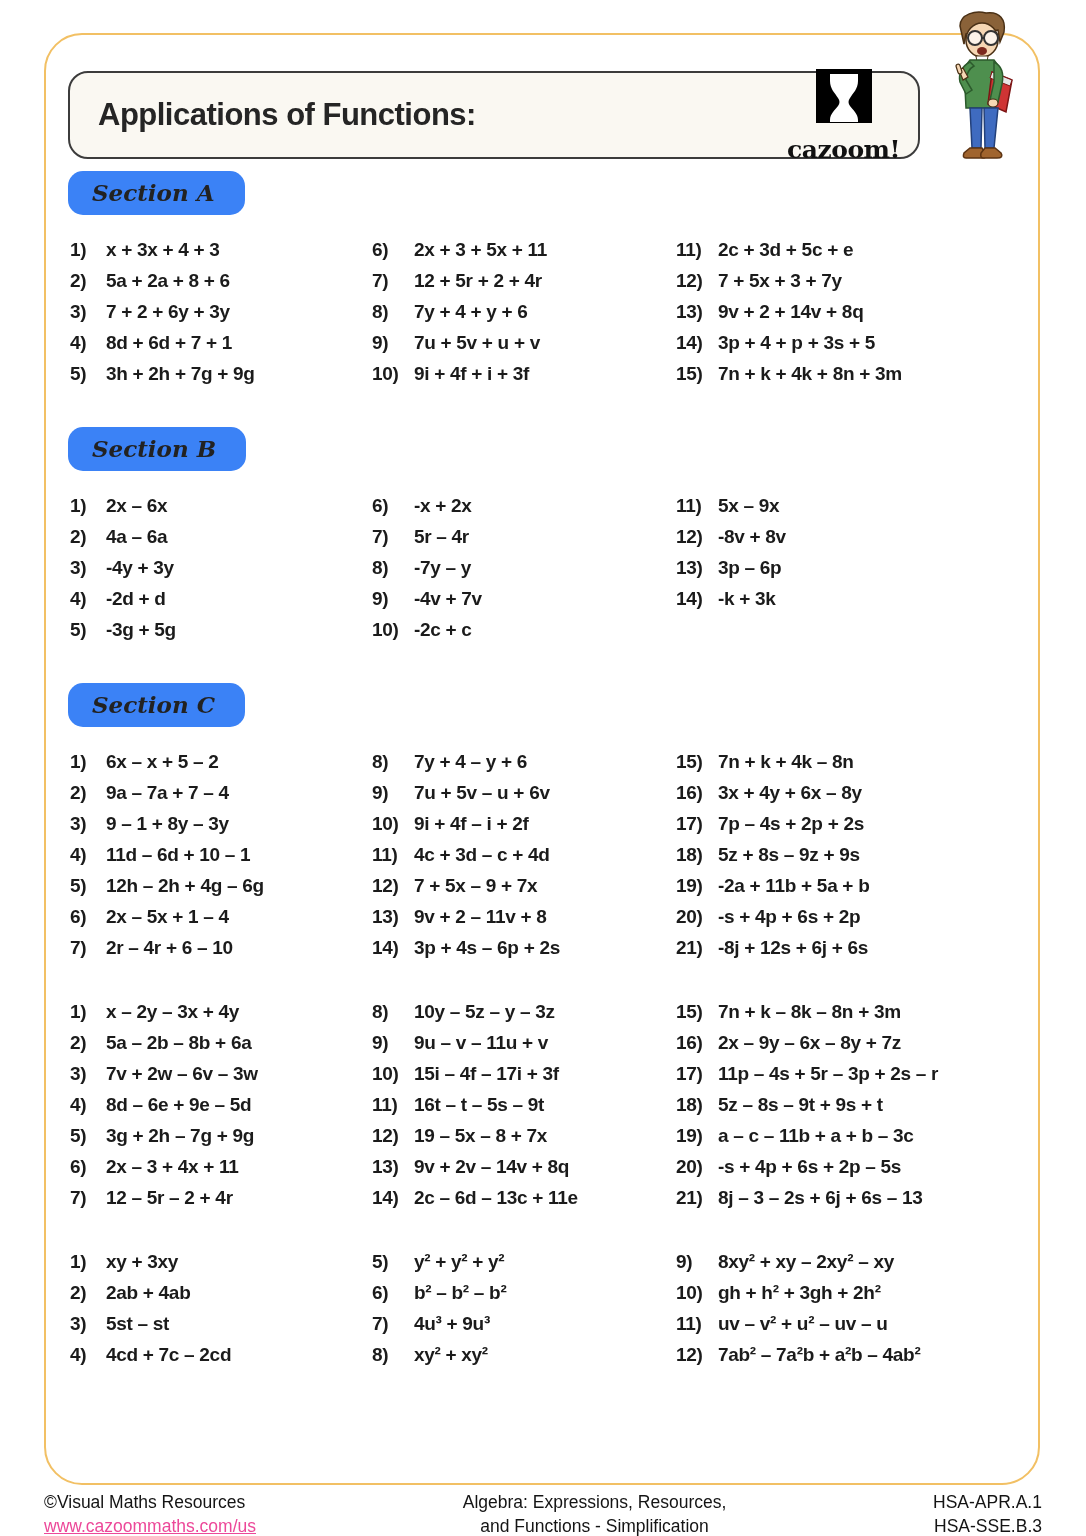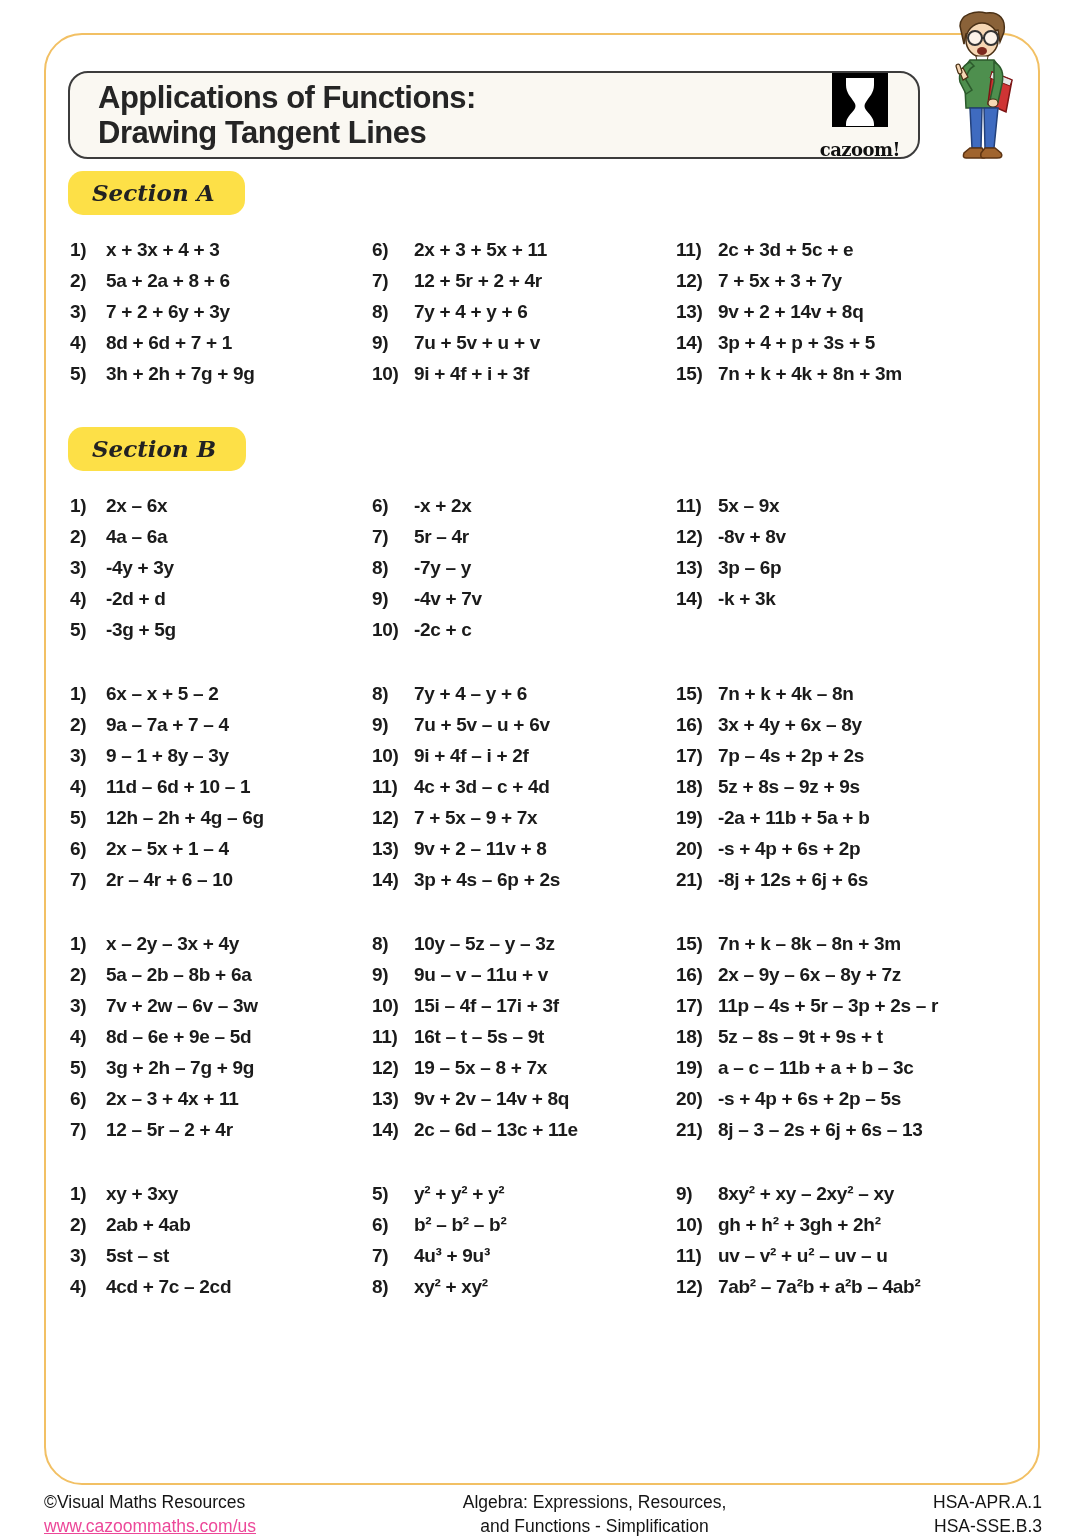--- a/index.html
+++ b/index.html
@@ -25,27 +25,27 @@
     box-sizing:border-box;
     display:flex; align-items:center; justify-content:space-between;
     padding:0 18px 0 28px;
   }
   .title-text {
     font-size:31px; font-weight:900; color:#252525;
     line-height:1.14; letter-spacing:-0.5px;
   }
   .logo { display:flex; flex-direction:column; align-items:center; margin-top:2px; }
   .logo-badge { width:56px; height:54px; background:#000; display:flex; align-items:center; justify-content:center; }
-  .logo-text { font-family:"DejaVu Serif", serif; font-weight:bold; font-size:18px; color:#111; letter-spacing:-0.5px; margin-top:12px; }
+  .logo-text { font-family:"DejaVu Serif", serif; font-weight:bold; font-size:25px; color:#111; letter-spacing:-0.5px; margin-top:12px; }
   .teacher { position:absolute; left:930px; top:8px; width:102px; height:162px; }
   .sections { margin-top:12px; }
   .section { margin-bottom:33px; }
   .section-header {
     display:inline-block;
-    background:#fde047;
+    background:#3b82f6;
     border-radius:15px;
     padding:8px 30px 9px 24px;
     font-family:"DejaVu Serif", serif;
     font-style:italic; font-weight:bold;
     font-size:23px; color:#222222;
     margin-bottom:24px;
   }
   .columns { display:grid; grid-template-columns:302px 304px 1fr; padding-left:2px; }
   .problem {
     display:flex; align-items:baseline;
@@ -68,21 +68,20 @@
   .footer a { color:#ec4899; text-decoration:underline; cursor:pointer; }
 </style>
 </head>
 <body>
 
 <div class="frame">
 
   <div class="title-box">
     <div class="title-text">
       <div>Applications of Functions:</div>
-      <div>Drawing Tangent Lines</div>
     </div>
     <div class="logo">
       <div class="logo-badge">
         <svg width="56" height="54" viewBox="0 0 56 54">
           <rect x="0" y="0" width="56" height="54" fill="#000"></rect>
           <path d="M14 5 h28 v7 c0 8 -5 12 -8 17 c-2 3 -2 5 0 8 c3 4 8 8 8 14 v2 h-28 v-2 c0 -6 5 -10 8 -14 c2 -3 2 -5 0 -8 c-3 -5 -8 -9 -8 -17 z" fill="#ffffff"></path>
         </svg>
       </div>
       <div class="logo-text">cazoom!</div>
     </div>
@@ -250,20 +249,23 @@
 
   <div class="problem">
     <span class="num">14)</span>
     <span class="expr">-k + 3k</span>
   </div>
 </div>
         </div>
   </section>
 
   <section class="section">
+    <div class="section-header">
+      <span class="section-label">Section C</span>
+    </div>
     <div class="columns">
           <div class="col col1">
   <div class="problem">
     <span class="num">1)</span>
     <span class="expr">6x – x + 5 – 2</span>
   </div>
 
   <div class="problem">
     <span class="num">2)</span>
     <span class="expr">9a – 7a + 7 – 4</span>

